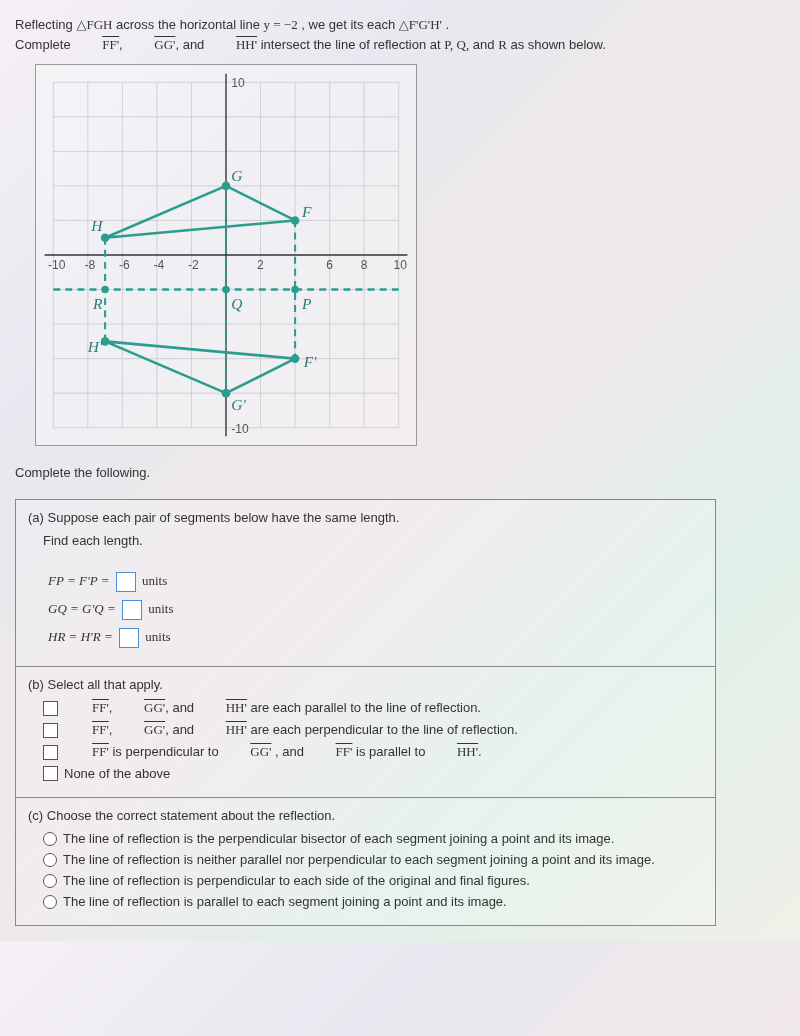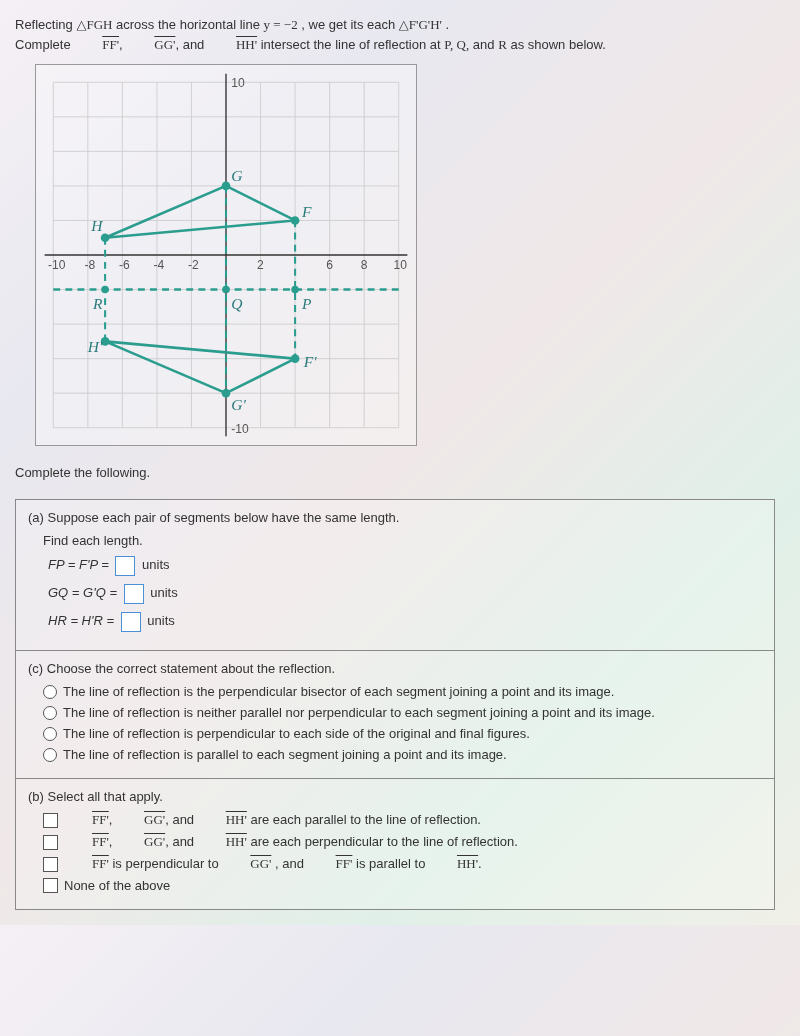--- a/index.html
+++ b/index.html
@@ -19,21 +19,21 @@
     height: 380px;
     border: 1px solid #999;
     background: rgba(255,255,255,0.3);
     position: relative;
     margin: 10px 0 15px 20px;
   }
   .graph-svg { width: 100%; height: 100%; }
   .answer-table {
     border: 1px solid #888;
     border-collapse: collapse;
-    width: 760px;
+    width: 701px;
     background: rgba(255,255,255,0.2);
   }
   .answer-table td {
     border: 1px solid #888;
     padding: 10px 12px;
     vertical-align: top;
   }
   .input-box {
     display: inline-block;
     width: 18px;
@@ -56,21 +56,21 @@
   .radio {
     display: inline-block;
     width: 12px;
     height: 12px;
     border: 1px solid #555;
     border-radius: 50%;
     background: white;
     flex-shrink:0;
   }
   .section-heading { margin-bottom:8px;}
-  .eq-row { margin: 8px 0 8px 20px; font-family:Liberation Sans, sans-serif; font-style:italic;}
+  .eq-row { margin: 8px 0 8px 20px; font-family:Liberation Serif, serif; font-style:italic;}
 </style>
 </head>
 <body>
 
 <div class="problem-text">
   <span>Reflecting </span>
   <span class="math-italic">△FGH</span>
   <span> across the horizontal line </span>
   <span class="math-italic">y = −2</span>
   <span>, we get its each </span>
@@ -169,59 +169,38 @@
 </svg>
 </div>
 
 <div style="margin:19px 0;">Complete the following.</div>
 
 <table class="answer-table">
 <tbody>
       <tr>
         <td>
   <div class="section-heading">(a) Suppose each pair of segments below have the same length.</div>
-  <div style="margin-left:15px; margin-bottom:8px;">Find each length.</div>
+  <div style="margin-left:15px; margin-bottom:24px;">Find each length.</div>
   <div class="eq-row">
     <span>FP</span> = 
     <span>F'P</span> = 
     <span class="input-box"></span>
     <span style="font-style:normal">units</span>
   </div>
   <div class="eq-row">
     <span>GQ</span> = 
     <span>G'Q</span> = 
     <span class="input-box"></span>
     <span style="font-style:normal">units</span>
   </div>
   <div class="eq-row">
     <span>HR</span> = 
     <span>H'R</span> = 
     <span class="input-box"></span>
     <span style="font-style:normal">units</span>
-  </div>
-</td>
-      </tr>
-<tr>
-        <td>
-  <div class="section-heading">(c) Choose the correct statement about the reflection.</div>
-  <div class="radio-row">
-    <span class="radio"></span>
-    <span>The line of reflection is the perpendicular bisector of each segment joining a point and its image.</span>
-  </div>
-  <div class="radio-row">
-    <span class="radio"></span>
-    <span>The line of reflection is neither parallel nor perpendicular to each segment joining a point and its image.</span>
-  </div>
-  <div class="radio-row">
-    <span class="radio"></span>
-    <span>The line of reflection is perpendicular to each side of the original and final figures.</span>
-  </div>
-  <div class="radio-row">
-    <span class="radio"></span>
-    <span>The line of reflection is parallel to each segment joining a point and its image.</span>
   </div>
 </td>
       </tr>
 <tr>
         <td>
   <div class="section-heading">(b) Select all that apply.</div>
   <div class="checkbox-row">
     <span class="checkbox"></span>
     <span>
       <span class="math-italic overline">FF'</span>,
@@ -250,14 +229,35 @@
       <span> is parallel to </span>
       <span class="math-italic overline">HH'</span>.
     </span>
   </div>
   <div class="checkbox-row">
     <span class="checkbox"></span>
     <span>None of the above</span>
   </div>
 </td>
       </tr>
+<tr>
+        <td>
+  <div class="section-heading">(c) Choose the correct statement about the reflection.</div>
+  <div class="radio-row">
+    <span class="radio"></span>
+    <span>The line of reflection is the perpendicular bisector of each segment joining a point and its image.</span>
+  </div>
+  <div class="radio-row">
+    <span class="radio"></span>
+    <span>The line of reflection is neither parallel nor perpendicular to each segment joining a point and its image.</span>
+  </div>
+  <div class="radio-row">
+    <span class="radio"></span>
+    <span>The line of reflection is perpendicular to each side of the original and final figures.</span>
+  </div>
+  <div class="radio-row">
+    <span class="radio"></span>
+    <span>The line of reflection is parallel to each segment joining a point and its image.</span>
+  </div>
+</td>
+      </tr>
 </tbody>
   </table>
 
 </body></html>

